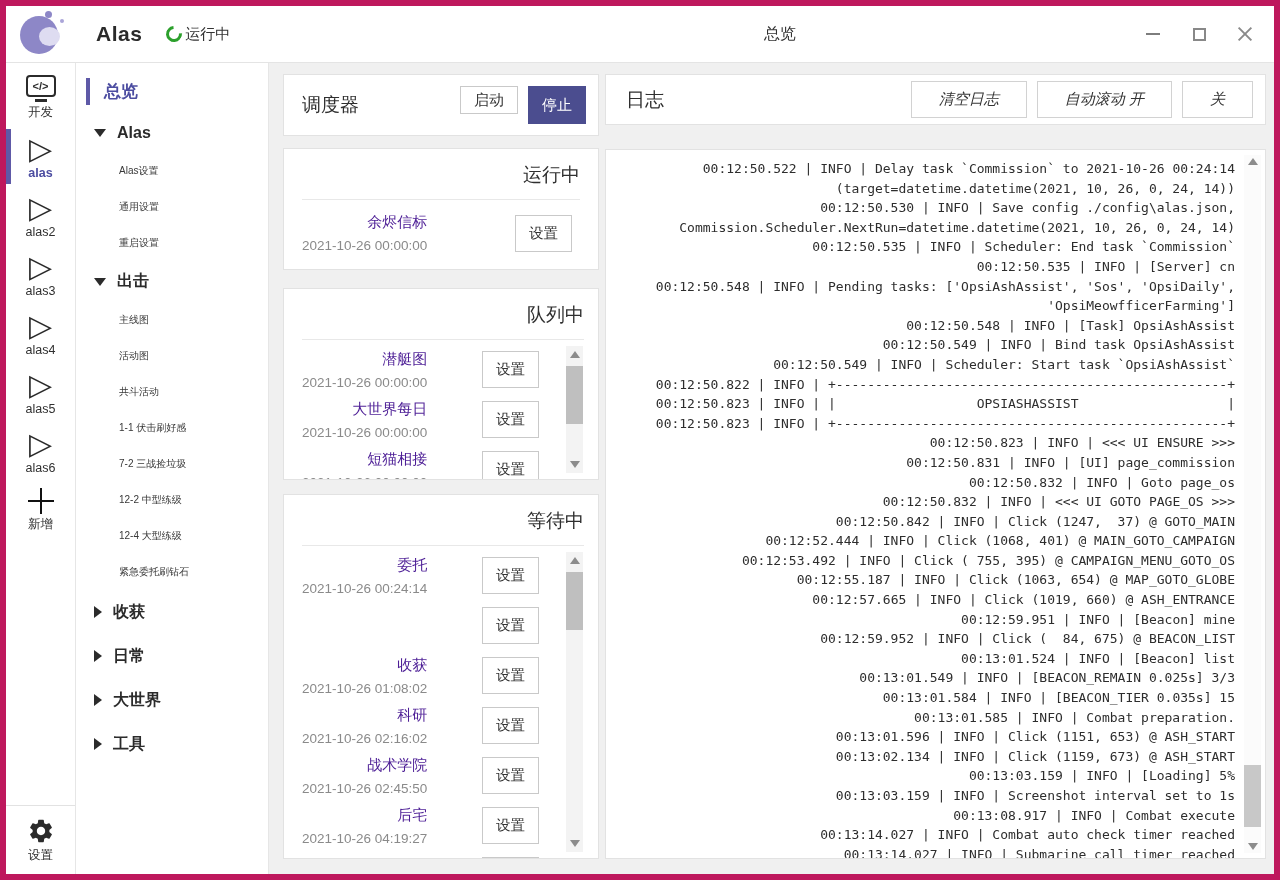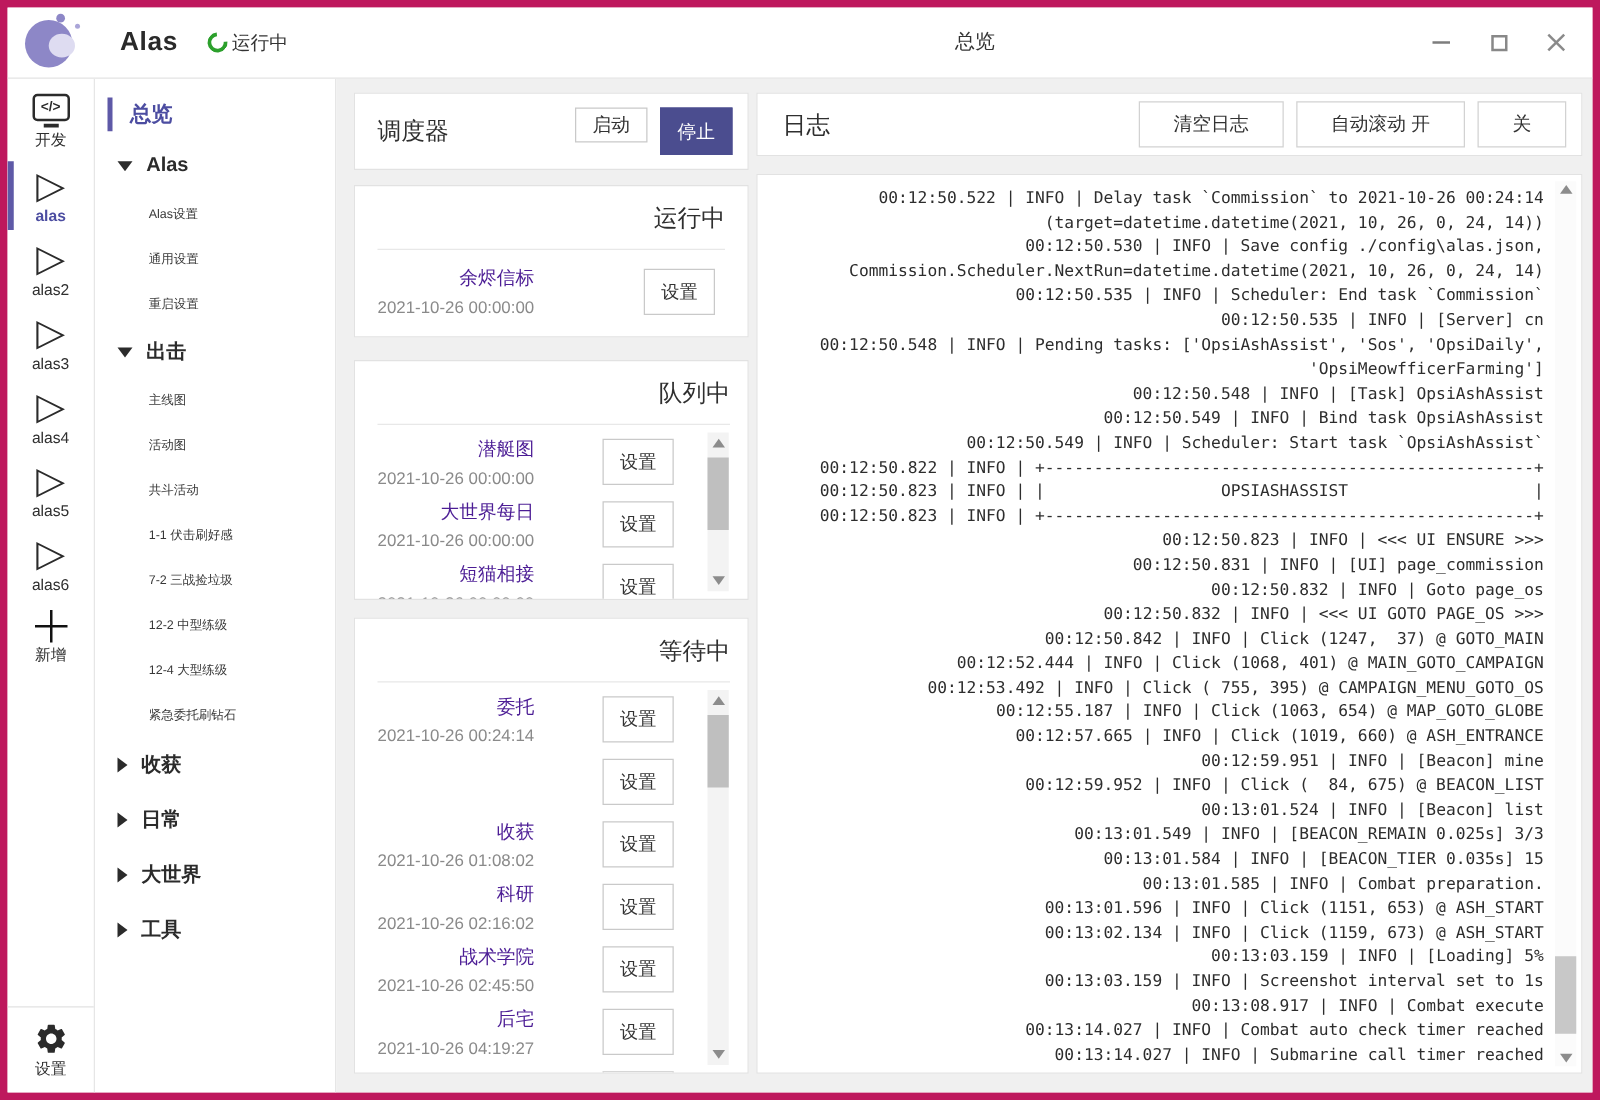--- a/index.html
+++ b/index.html
@@ -108,23 +108,23 @@
 
   .scrollbar { position:absolute; right:15px; top:2px; bottom:6px; width:17px; background:#f3f3f3;
                display:flex; flex-direction:column; align-items:center; }
   .sb-up { width:0; height:0; border-left:5px solid transparent; border-right:5px solid transparent;
            border-bottom:7px solid #8c8c8c; margin-top:5px; flex:none; }
   .sb-down { width:0; height:0; border-left:5px solid transparent; border-right:5px solid transparent;
              border-top:7px solid #8c8c8c; margin-top:auto; margin-bottom:5px; flex:none; }
   .sb-thumb { width:17px; height:58px; background:#bfbfbf; margin-top:8px; flex:none; }
 
   .log-header-card { height:51px; flex:none; display:flex; align-items:center;
-                     padding:0 12px 0 20px; margin-bottom:14px; }
+                     padding:0 12px 0 20px; margin-bottom:24px; }
   .log-buttons { margin-left:auto; display:flex; gap:10px; }
-  .btn-log { height:37px; padding:0 27px; border-color:#d2d2d2; }
+  .btn-log { height:37px; padding:0 27px; border-color:#d2d2d2;font-style:italic; }
 
   .log-card { flex:1; position:relative; padding:9px 30px 8px 12px; overflow:hidden; }
   .log-pre { font-family:"DejaVu Sans Mono", monospace; font-size:13px; line-height:19.6px;
              color:#2d2d2d; white-space:pre; }
   .log-scrollbar { position:absolute; right:4px; top:5px; bottom:5px; width:17px; background:#fbfbfb;
                    display:flex; flex-direction:column; align-items:center; }
   .log-scrollbar .sb-up { margin-top:3px; }
   .log-scrollbar .sb-down { margin-bottom:3px; }
   .log-thumb { position:absolute; bottom:26px; left:0; width:17px; height:62px; background:#c8c8c8; }
 </style>

